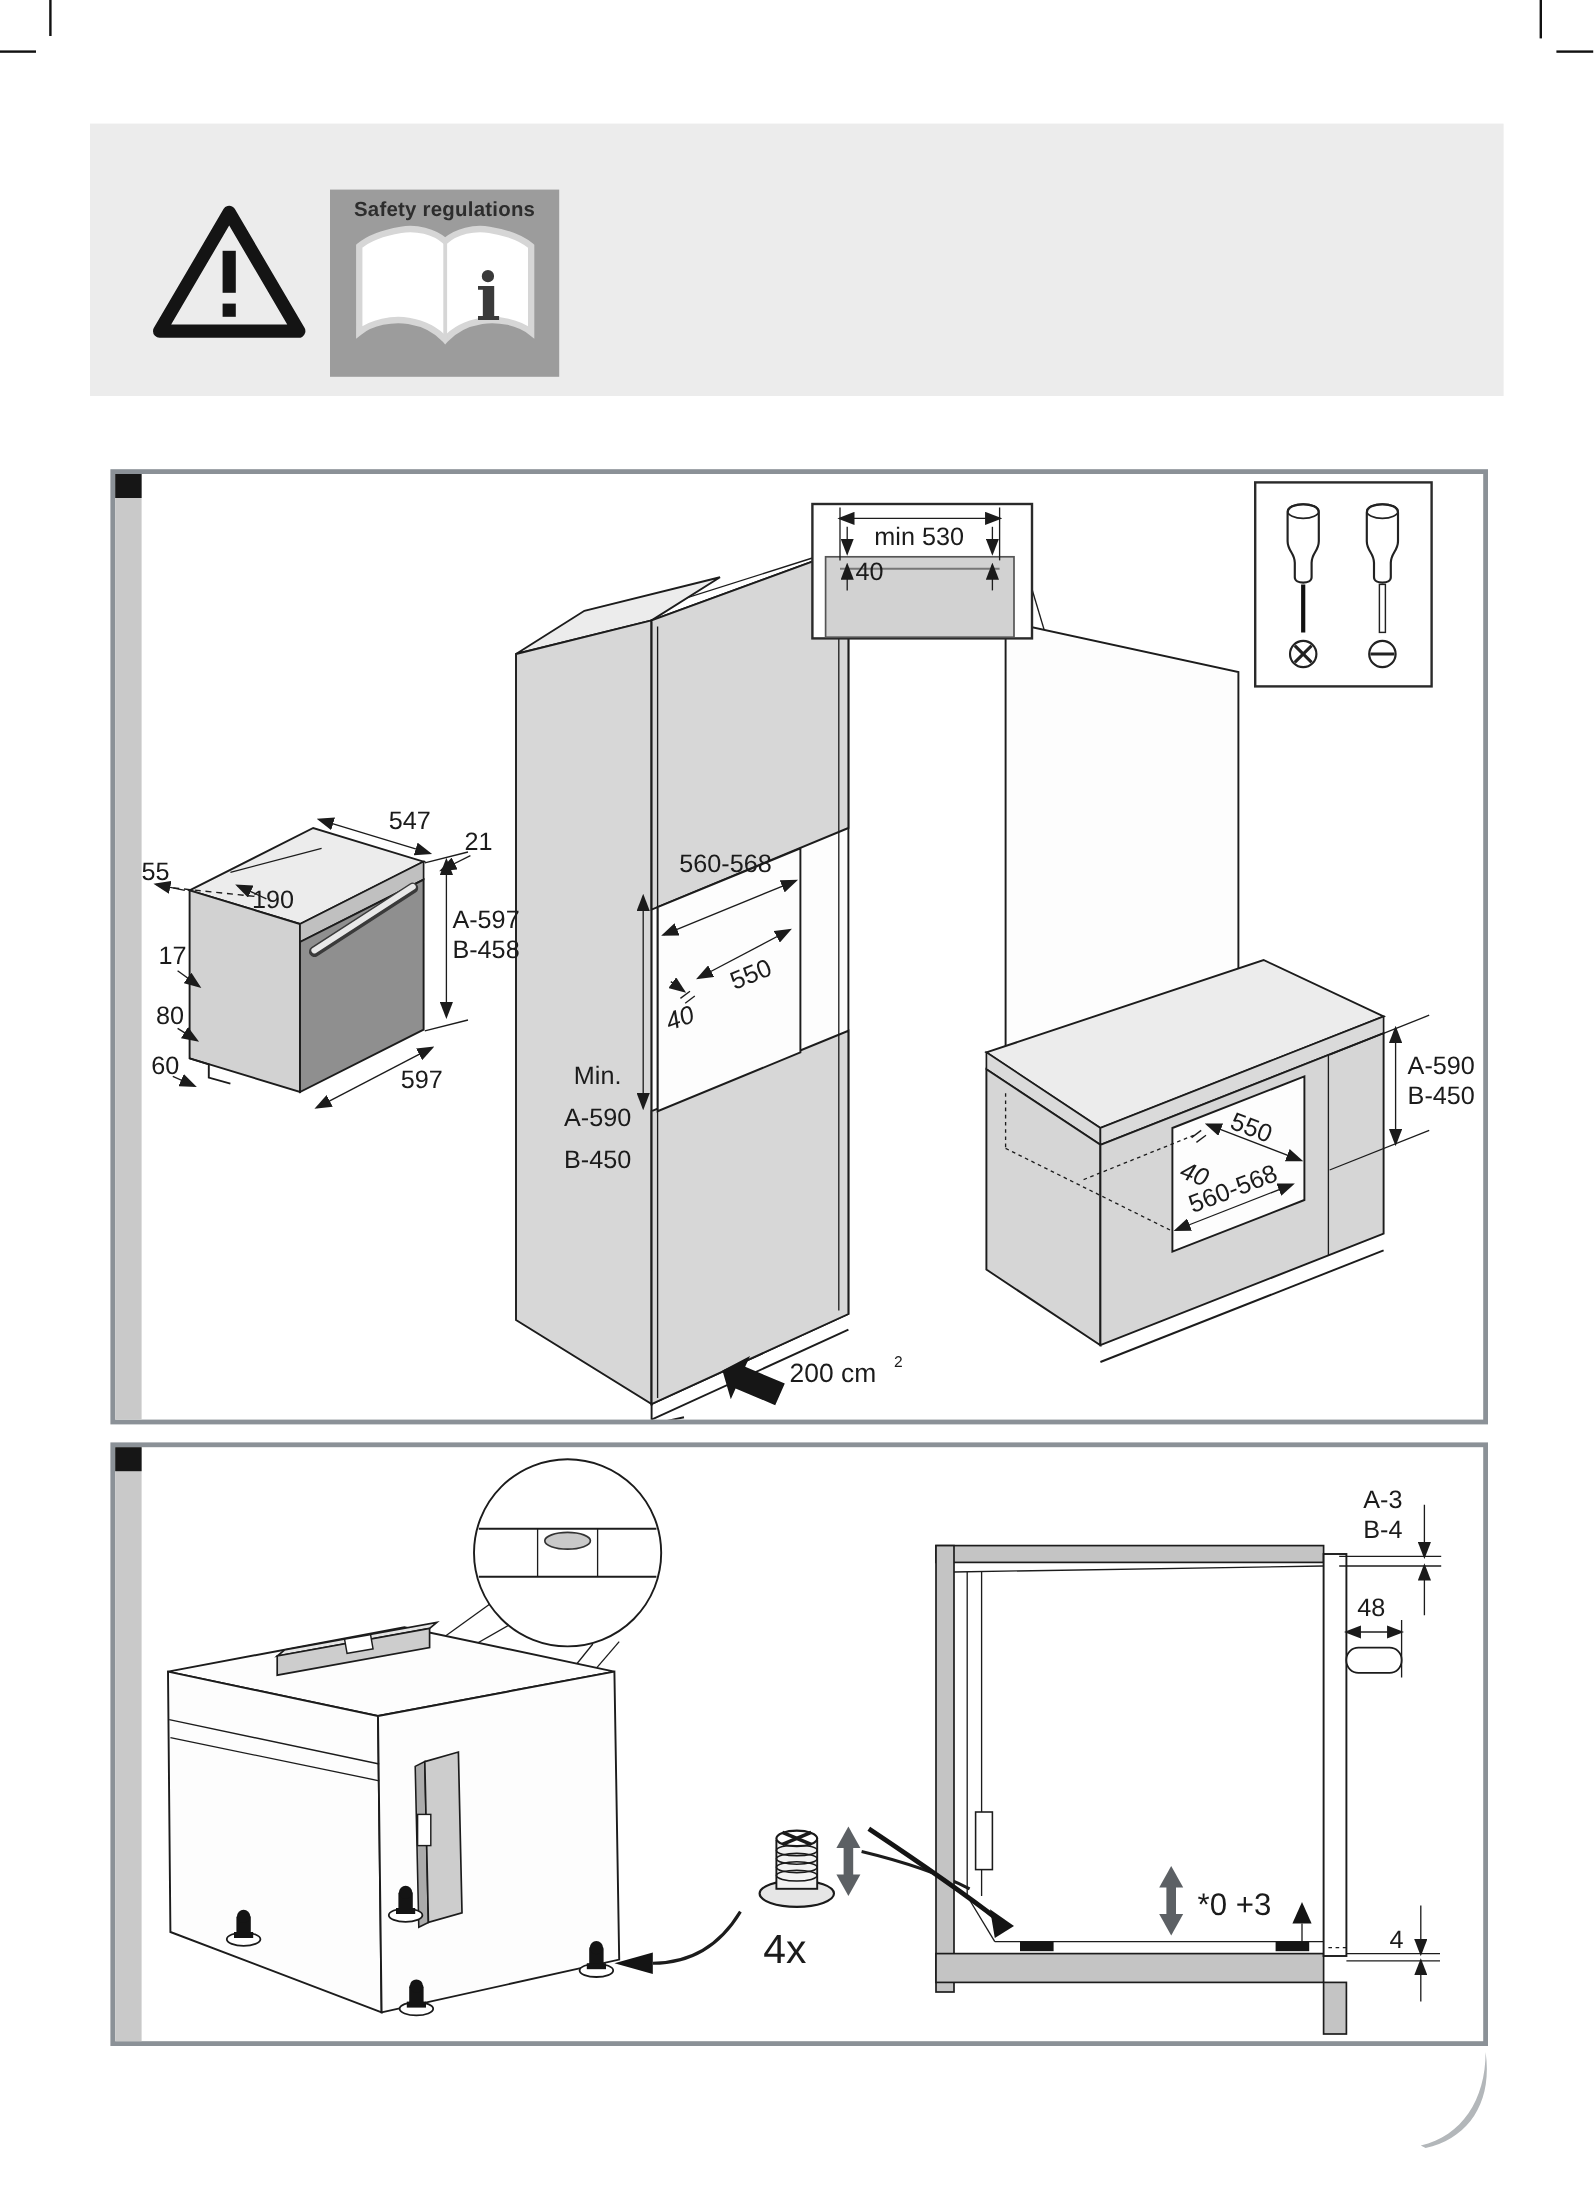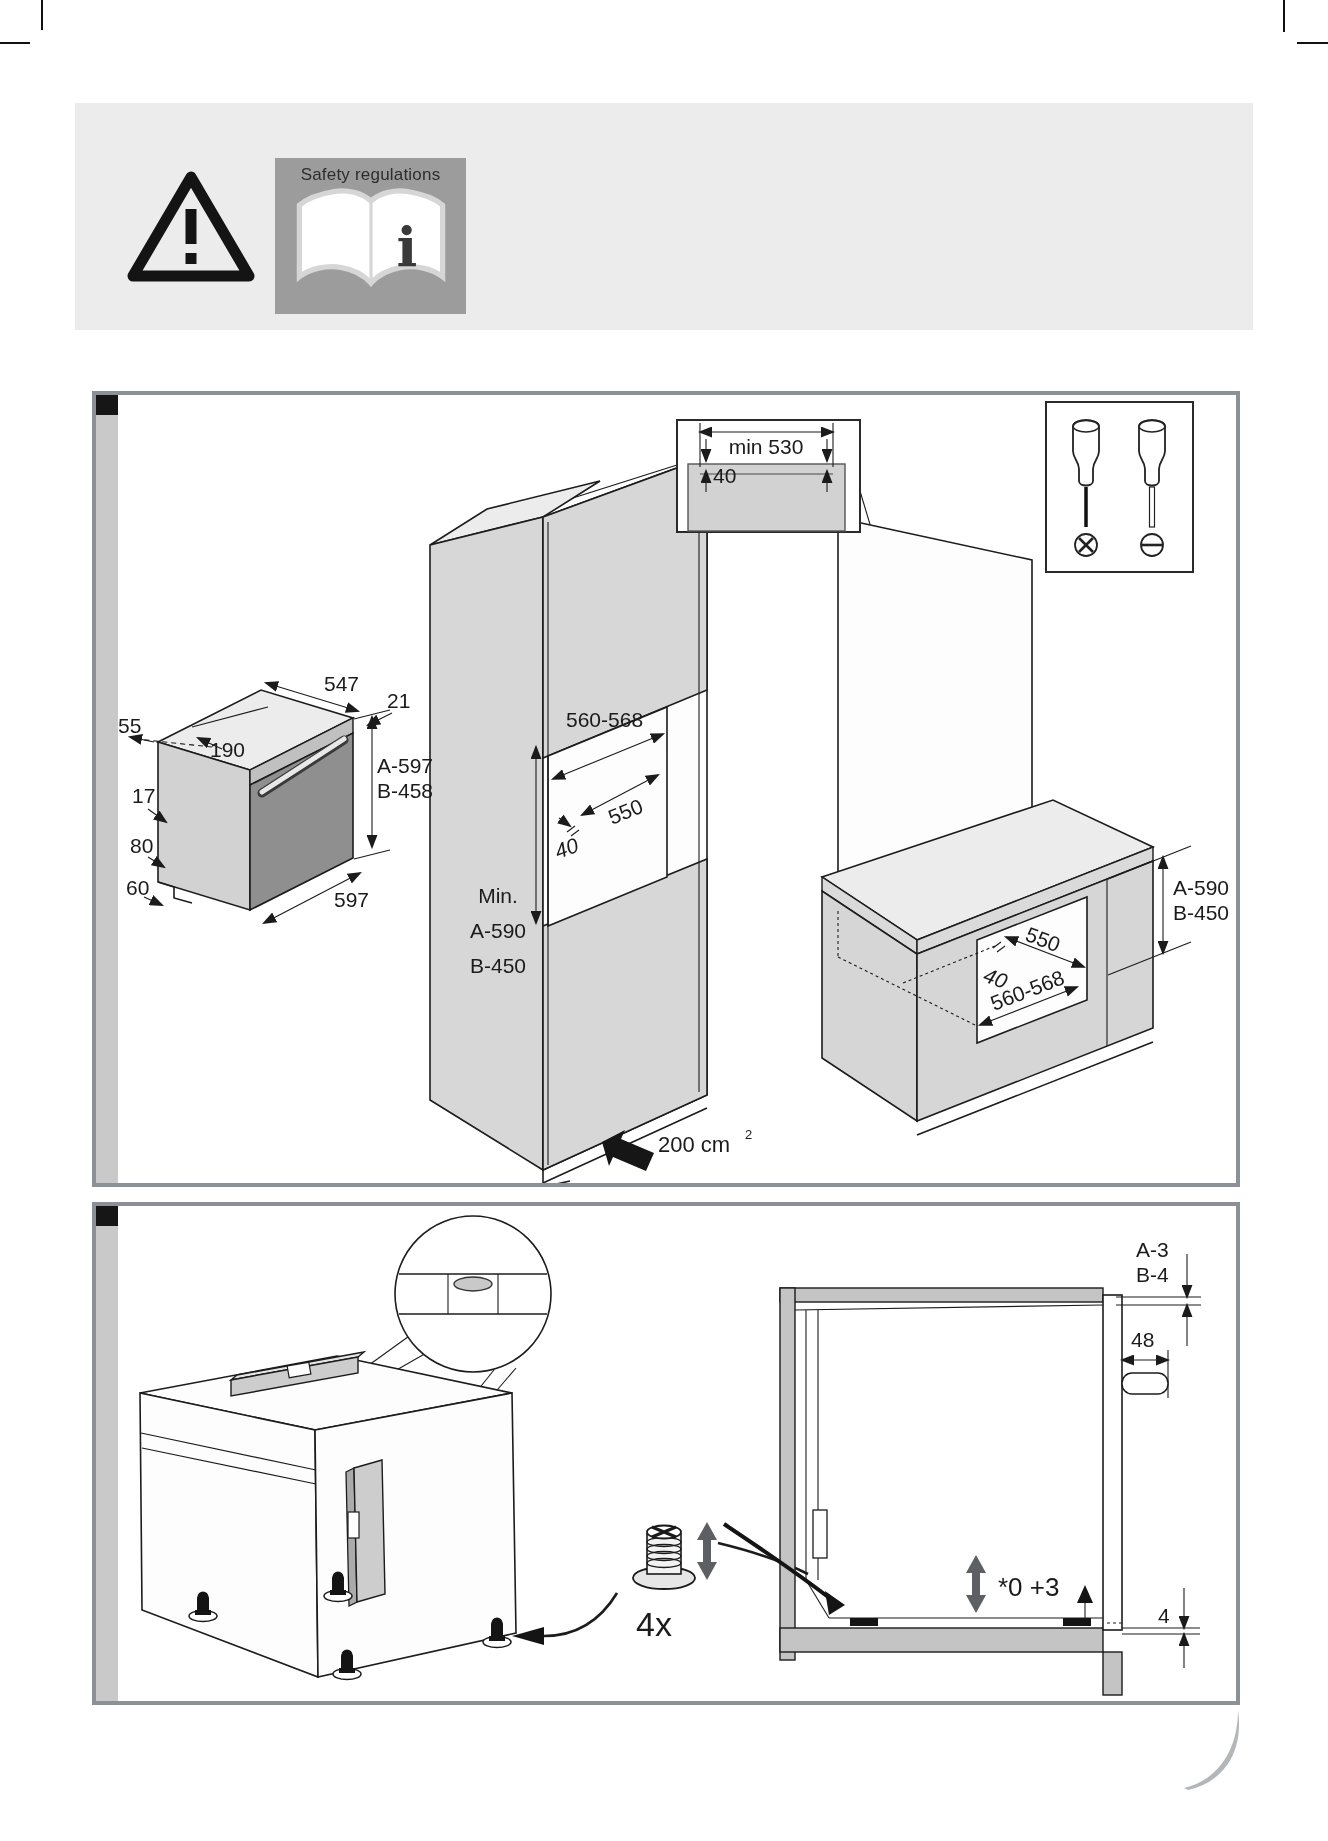--- a/index.html
+++ b/index.html
@@ -2,21 +2,21 @@
 <html><head>
 <meta charset="utf-8">
 <style>
   html,body{margin:0;padding:0;background:#fff;}
   .page{position:relative;width:1328px;height:1841px;background:#fff;overflow:hidden;
         font-family:"Liberation Sans", sans-serif;}
   .crop{position:absolute;background:#111;}
   .banner{position:absolute;left:75px;top:103px;width:1178px;height:227px;background:#ececec;}
   .warn{position:absolute;left:52px;top:66px;}
   .safety-box{position:absolute;left:200px;top:55px;width:191px;height:156px;background:#9c9c9c;text-align:center;}
-  .safety-title{padding-top:7px;font-size:17px;font-weight:normal;color:#2d2d2d;letter-spacing:.2px;}
+  .safety-title{padding-top:7px;font-size:17px;font-weight:bold;color:#2d2d2d;letter-spacing:.2px;}
   .panel{position:absolute;left:92px;width:1140px;background:#fff;border:4px solid #8b9197;}
   #panel1{top:391px;height:788px;}
   #panel2{top:1202px;height:495px;}
   .corner-marker{position:absolute;left:0;top:0;width:22px;height:20px;background:#161616;z-index:3;}
   .side-strip{position:absolute;left:0;top:0;bottom:0;width:22px;background:#c9c9c9;z-index:1;}
   .panel svg{position:absolute;left:0;top:0;z-index:2;}
   svg text{font-family:"Liberation Sans", sans-serif;fill:#1b1b1b;font-size:21px;}
   text.big{font-size:34px;}
   text.sup{font-size:13px;}
   text.ital{font-style:italic;}

